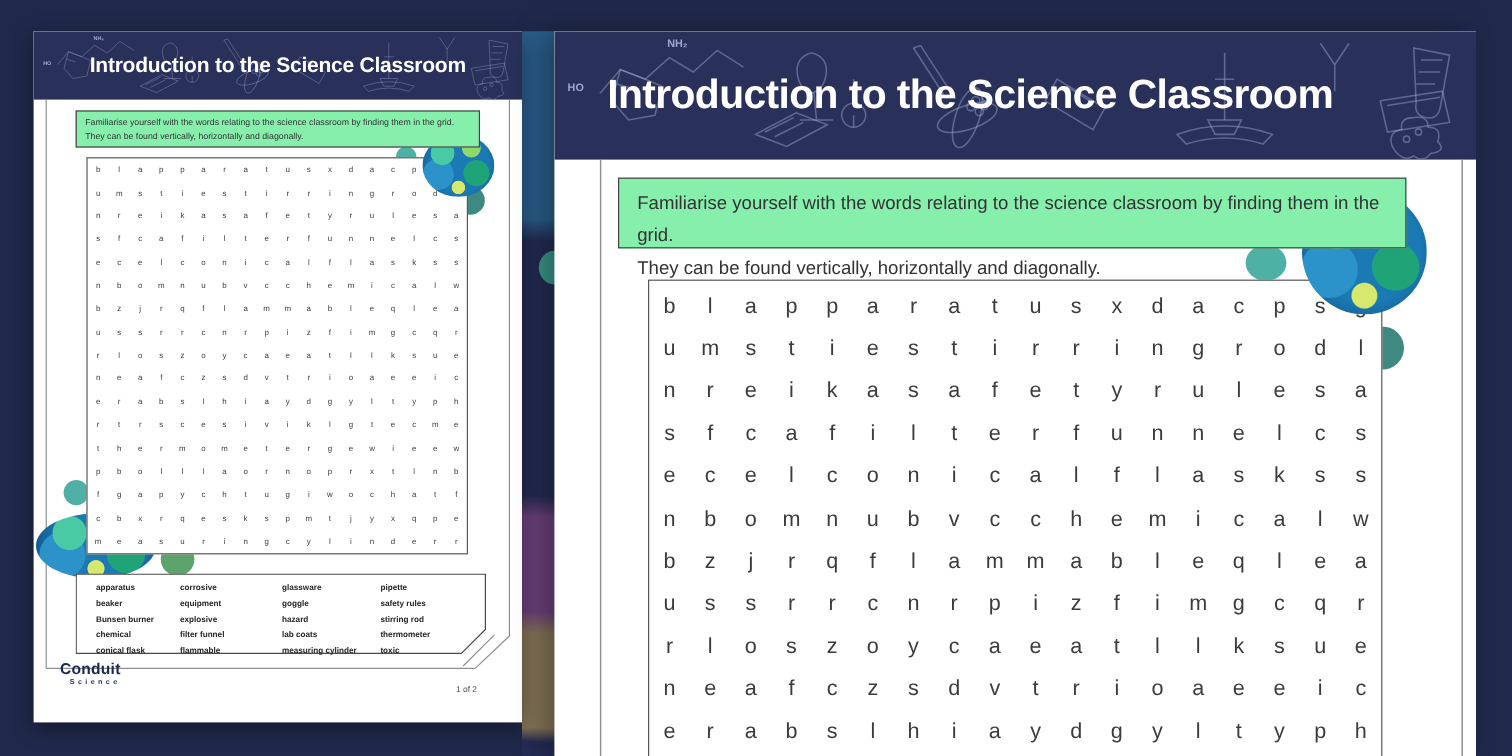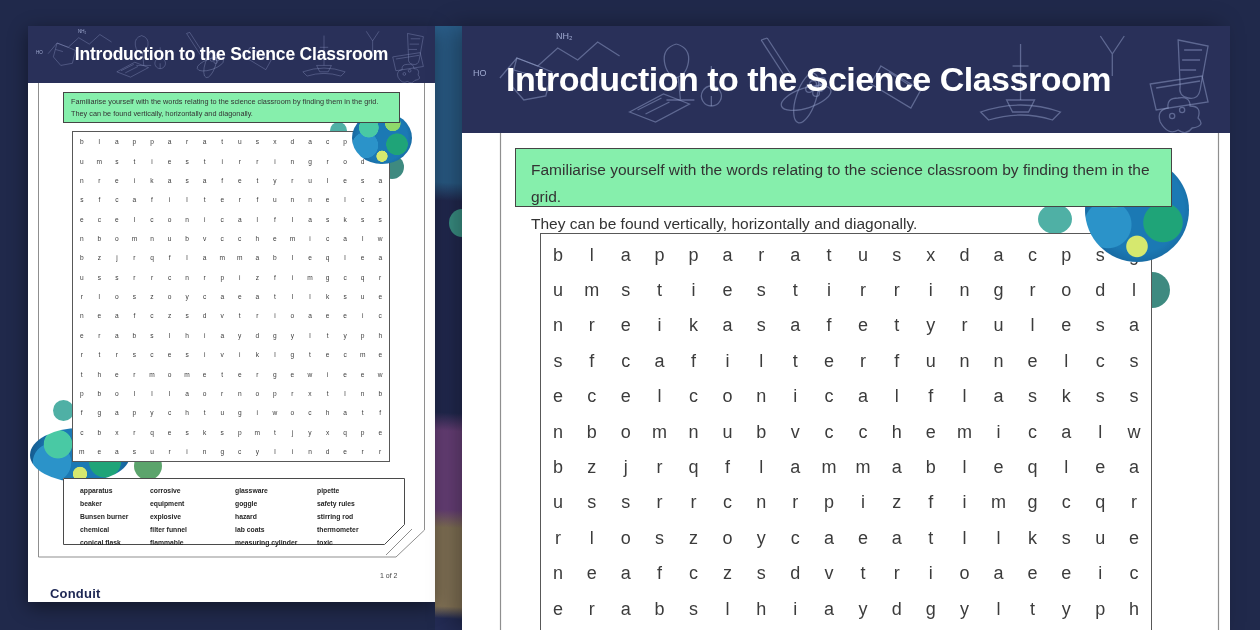--- a/index.html
+++ b/index.html
@@ -18,21 +18,21 @@
       radial-gradient(circle at 28% 30%, #49C9A4 0 17%, rgba(0,0,0,0) 18%),
       radial-gradient(circle at 68% 22%, #8FD96A 0 13%, rgba(0,0,0,0) 14%),
       radial-gradient(circle at 75% 62%, #1FA478 0 19%, rgba(0,0,0,0) 20%),
       radial-gradient(circle at 22% 64%, #2B93C9 0 22%, rgba(0,0,0,0) 23%),
       radial-gradient(circle at 50% 85%, #D6E86E 0 10%, rgba(0,0,0,0) 11%),
       radial-gradient(circle at 52% 48%, #1B79B4 0 58%, #124E80 100%);
   }
   .banner { position:absolute; left:0; top:0; right:0; background:#293059; overflow:hidden; }
   .banner svg.doodles { position:absolute; inset:0; width:100%; height:100%; }
   .banner .title { position:relative; color:#ffffff; font-weight:bold; white-space:nowrap; }
-  .doodle-label { position:absolute; color:rgba(186,197,235,.8); font-weight:normal; }
+  .doodle-label { position:absolute; color:rgba(186,197,235,.8); font-weight:bold; }
 
   .instr-box { position:absolute; background:#86efac; border:1px solid #454545; color:#333; z-index:5; }
   .gridbox { position:absolute; background:#fff; border:1px solid #585858; display:grid; z-index:3;
     align-items:center; justify-items:center; color:#3c3c3c; }
   .gridbox span { display:block; line-height:1; }
 
   
   .card-left { position:absolute; left:28px; top:26px; width:407px; height:576px; background:#fff;
     box-shadow:0 5px 18px rgba(0,0,0,.45); overflow:hidden; }
   .card-left .banner { height:57px; }
@@ -53,21 +53,21 @@
   .wordbox { position:absolute; left:35px; top:452px; width:342px; height:67px; z-index:3; }
   .wordbox .wb-bg { position:absolute; inset:0; background:#fff;
     clip-path:polygon(0 0,100% 0,100% calc(100% - 20px),calc(100% - 20px) 100%,0 100%); }
   .wordbox svg { position:absolute; inset:0; width:100%; height:100%; }
   .wordbox .cols { position:absolute; left:0; top:6px; right:0; bottom:0; }
   .wordbox .wcol { position:absolute; top:0; font-size:6.8px; font-weight:bold; color:#252525; line-height:13px; white-space:nowrap; }
   .wordbox .wcol:nth-child(1){ left:17px; }
   .wordbox .wcol:nth-child(2){ left:87px; }
   .wordbox .wcol:nth-child(3){ left:172px; }
   .wordbox .wcol:nth-child(4){ left:254px; }
-  .footer-logo { position:absolute; left:22px; top:560px; color:#1C2653; z-index:3; }
+  .footer-logo { position:absolute; left:22px; top:524px; color:#1C2653; z-index:3;text-align:right; }
   .footer-logo .brand { font-size:13px; font-weight:bold; letter-spacing:0.2px; }
   .footer-logo .brand-sub { font-size:6px; letter-spacing:2.8px; font-weight:bold; margin-top:1px; margin-left:2px; color:#27325E; }
   .page-ind { position:absolute; left:352px; top:546px; font-size:7px; color:#444; z-index:3; }
 
   
   .page-right { position:absolute; left:462px; top:26px; width:768px; height:604px; background:#fff;
     box-shadow:-10px 0 22px rgba(0,0,0,.35); overflow:hidden; }
   .page-right .banner { height:107px; }
   .page-right .banner .title { font-size:34px; line-height:107px; padding-left:44px; letter-spacing:-0.5px; }
   .page-right .doodle-ho  { left:11px; top:42px; font-size:9px; }

